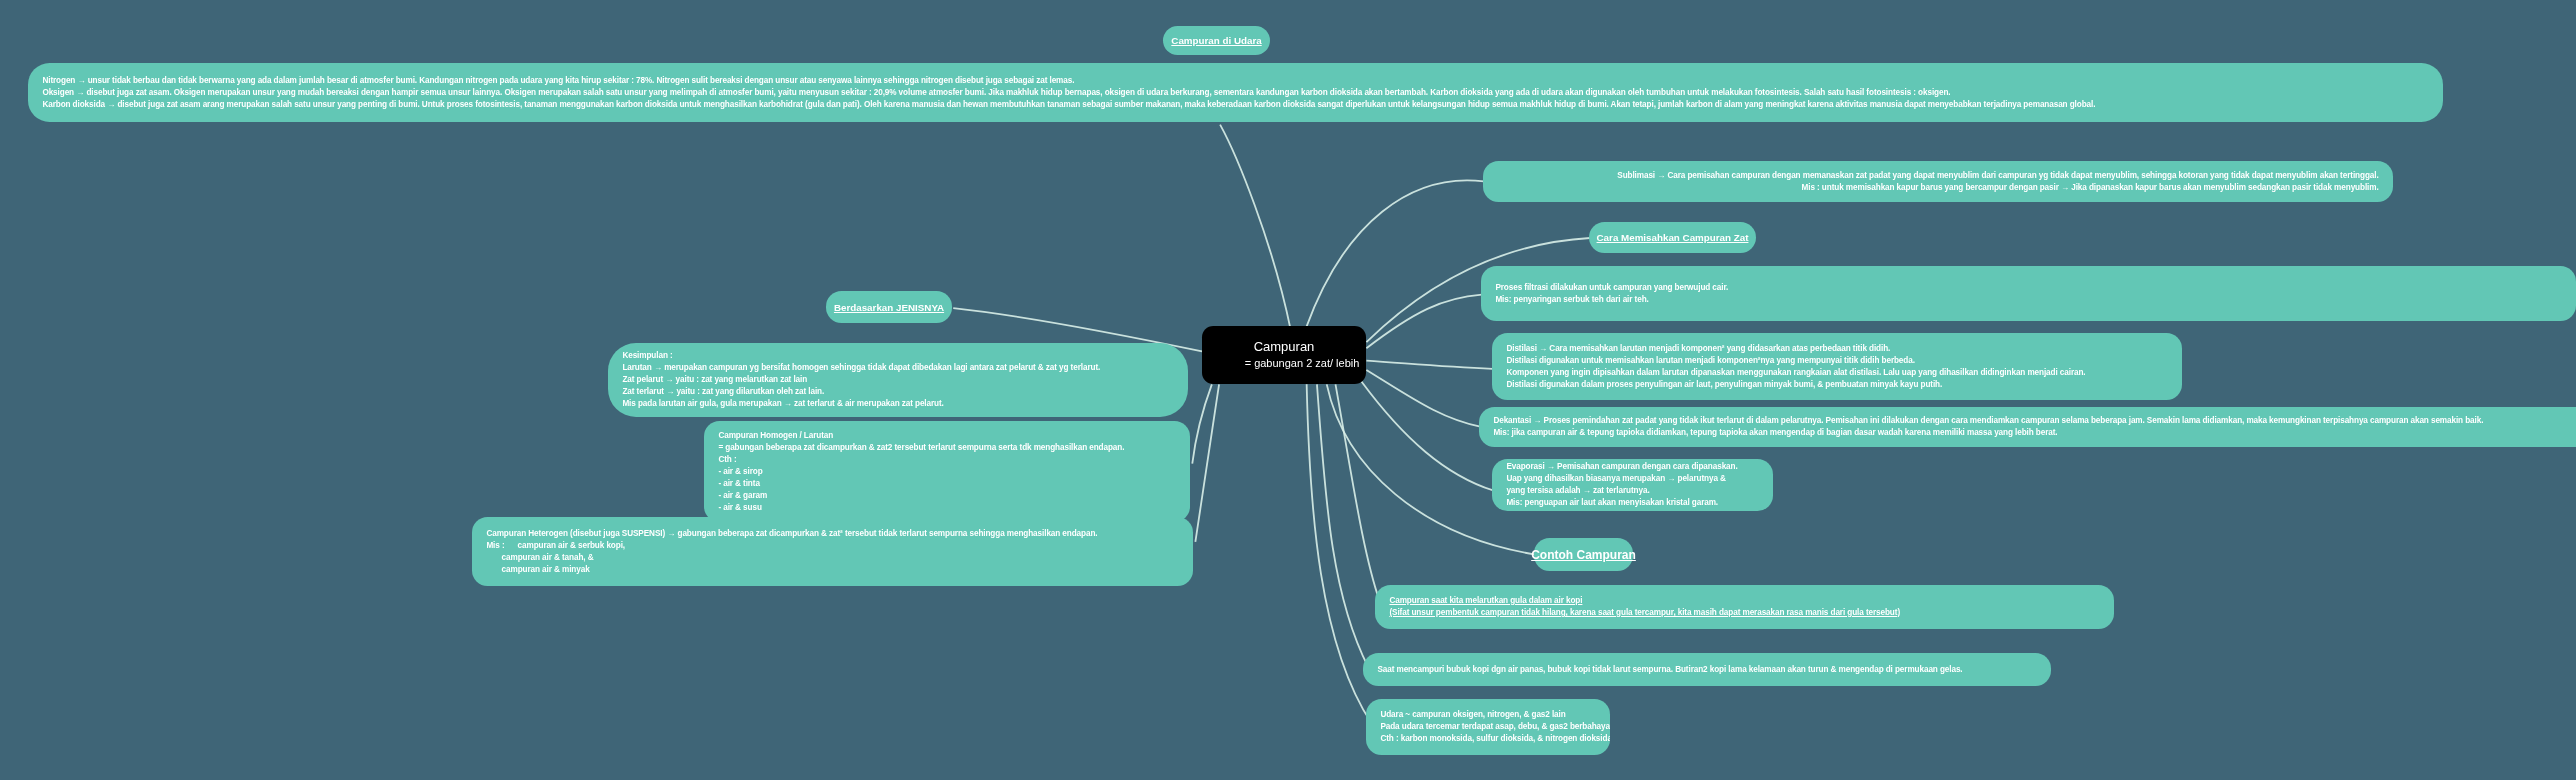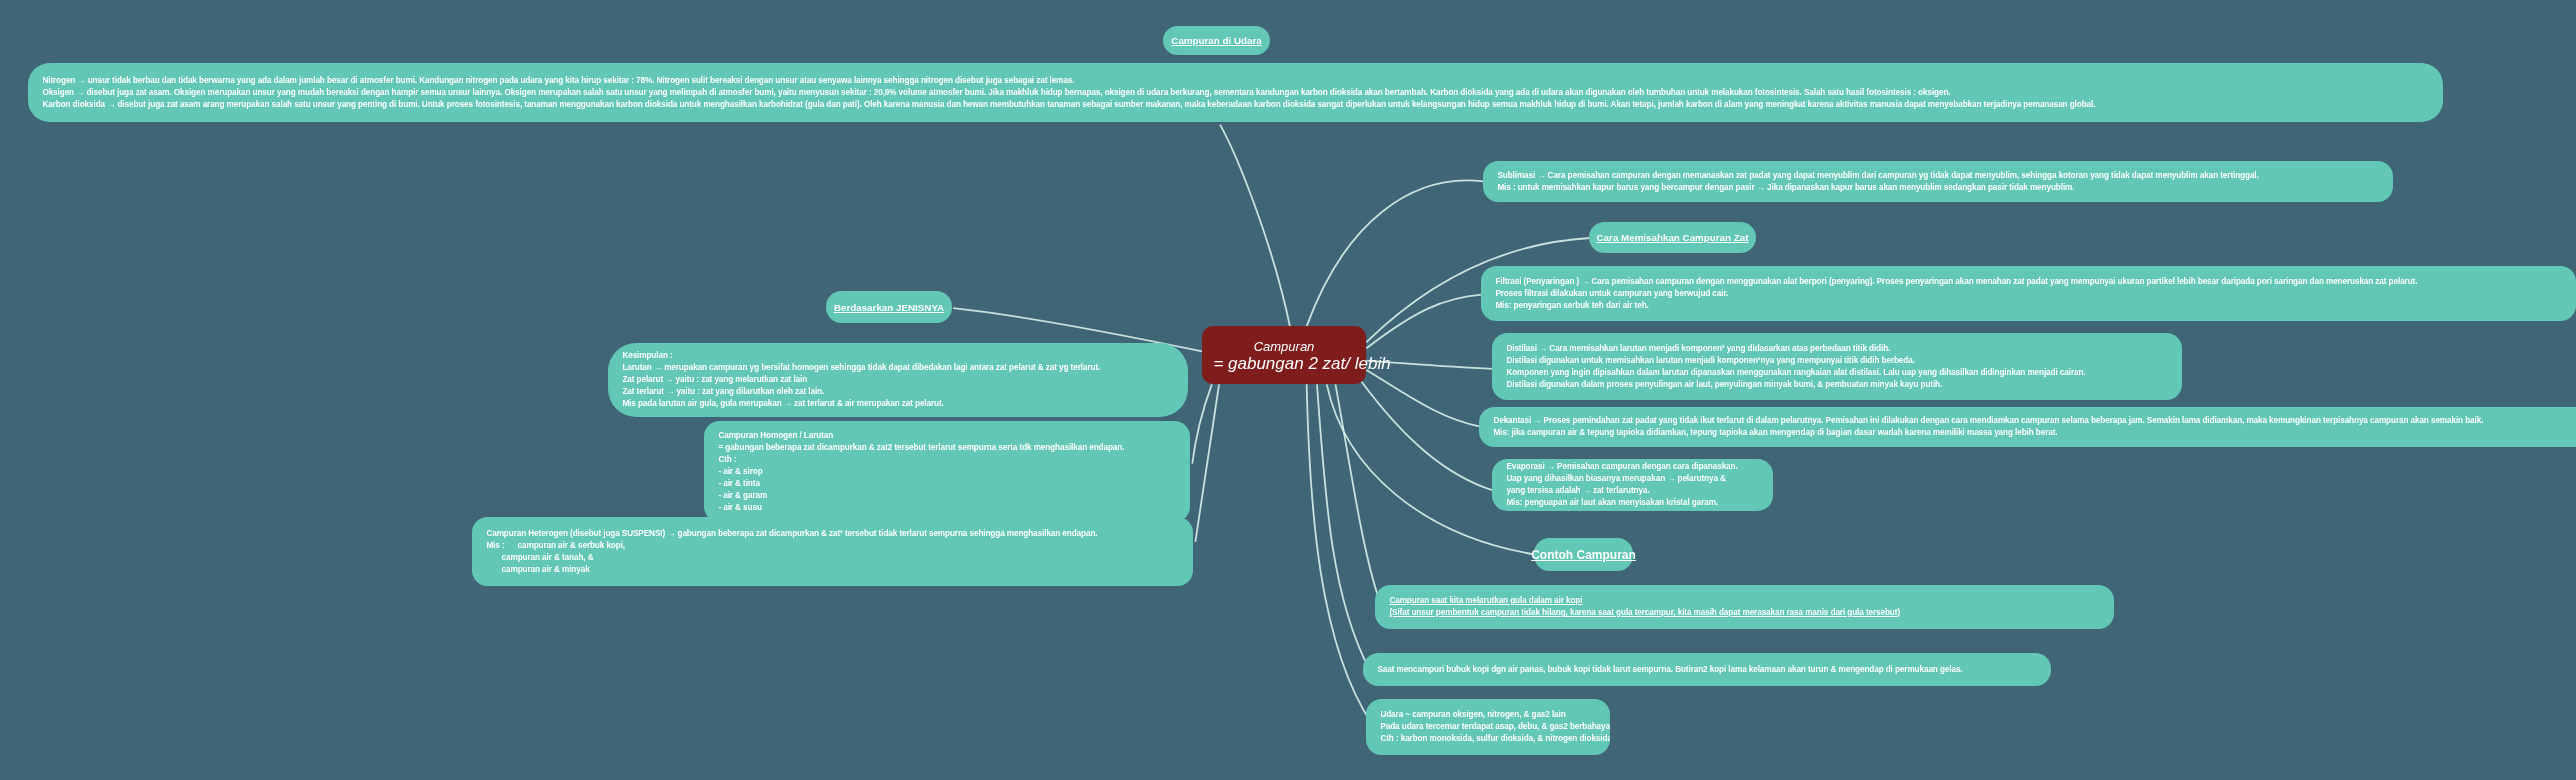--- a/index.html
+++ b/index.html
@@ -36,31 +36,30 @@
     border-radius:15.5px;
     display:flex;justify-content:center;align-items:center;
     font-size:9.8px;font-weight:bold;
     box-sizing:border-box;
     z-index:2;
     white-space:pre;
     text-decoration:underline;
   }
   #center-node{
     position:absolute;
-    background:#7f1d1d;
+    background:#000000;
     color:#FFFFFF;
     border-radius:11.3px;
     display:flex;flex-direction:column;justify-content:center;align-items:center;
     text-align:center;
     z-index:3;
     box-sizing:border-box;
-    font-style:italic;
   }
   #center-node .c1{font-size:13px;line-height:16.5px;}
-  #center-node .c2{font-size:17px;line-height:15.5px;white-space:pre;margin-left:36px;}
+  #center-node .c2{font-size:11px;line-height:15.5px;white-space:pre;margin-left:36px;}
 </style>
 </head>
 <body>
 
 <div id="canvas">
 
   <svg id="wires" width="2739" height="780" viewBox="0 0 5316 1514">
     <path d="M2505,640 C2470,470 2400,300 2368,242"></path>
     <path d="M2535,636 C2610,430 2740,335 2880,352"></path>
     <path d="M2652,664 C2800,520 2950,470 3086,462"></path>
@@ -110,29 +109,28 @@
     <div class="line">- air &amp; susu</div>
   </div>
 
   <div class="node" style="left:472px;top:517px;width:721px;height:69px;">
     <div class="line">Campuran Heterogen (disebut juga SUSPENSI) → gabungan beberapa zat dicampurkan &amp; zat² tersebut tidak terlarut sempurna sehingga menghasilkan endapan.</div>
     <div class="line">Mis :      campuran air &amp; serbuk kopi,</div>
     <div class="line">       campuran air &amp; tanah, &amp;</div>
     <div class="line">       campuran air &amp; minyak</div>
   </div>
 
-  <div class="node" style="left:1483px;top:161px;width:910px;height:41px;">
+  <div class="node" style="left:1483px;top:161px;width:910px;height:41px;align-items:flex-end;">
     <div class="line">Sublimasi → Cara pemisahan campuran dengan memanaskan zat padat yang dapat menyublim dari campuran yg tidak dapat menyublim, sehingga kotoran yang tidak dapat menyublim akan tertinggal.</div>
     <div class="line">Mis : untuk memisahkan kapur barus yang bercampur dengan pasir → Jika dipanaskan kapur barus akan menyublim sedangkan pasir tidak menyublim.</div>
   </div>
 
   <div class="pill" style="left:1589px;top:222px;width:167px;height:31px;">Cara Memisahkan Campuran Zat</div>
 
   <div class="node" style="left:1481px;top:266px;width:1095px;height:55px;">
-    <div class="line">Filtrasi (Penyaringan ) → Cara pemisahan campuran dengan menggunakan alat berpori (penyaring). Proses penyaringan akan menahan zat padat yang mempunyai ukuran partikel lebih besar daripada pori saringan dan meneruskan zat pelarut.</div>
     <div class="line">Proses filtrasi dilakukan untuk campuran yang berwujud cair.</div>
     <div class="line">Mis: penyaringan serbuk teh dari air teh.</div>
   </div>
 
   <div class="node" style="left:1492px;top:333px;width:690px;height:67px;">
     <div class="line">Distilasi → Cara memisahkan larutan menjadi komponen² yang didasarkan atas perbedaan titik didih.</div>
     <div class="line">Distilasi digunakan untuk memisahkan larutan menjadi komponen²nya yang mempunyai titik didih berbeda.</div>
     <div class="line">Komponen yang ingin dipisahkan dalam larutan dipanaskan menggunakan rangkaian alat distilasi. Lalu uap yang dihasilkan didinginkan menjadi cairan.</div>
     <div class="line">Distilasi digunakan dalam proses penyulingan air laut, penyulingan minyak bumi, &amp; pembuatan minyak kayu putih.</div>
   </div>

